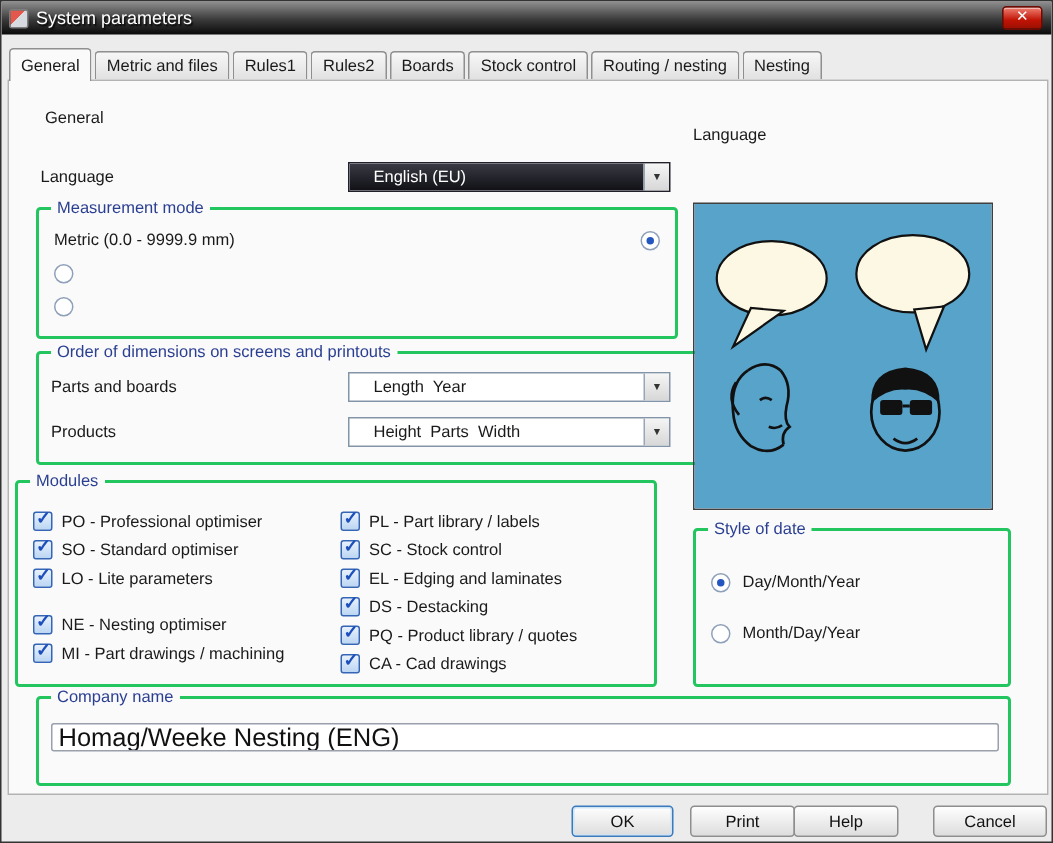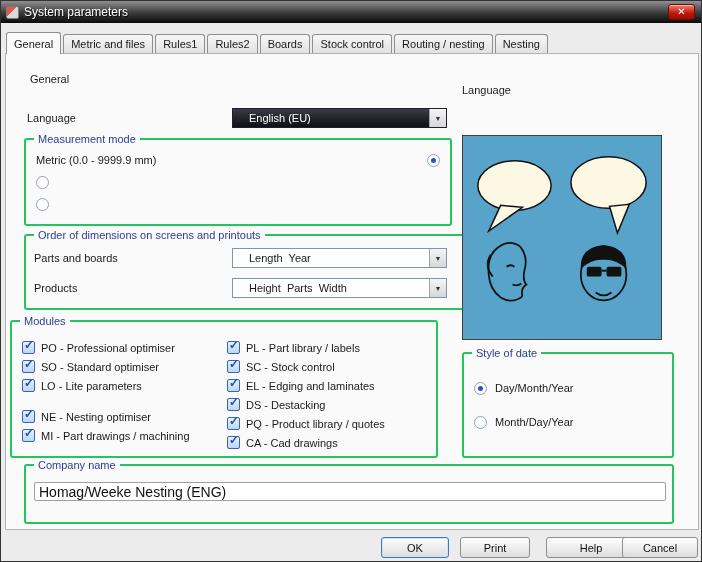--- a/index.html
+++ b/index.html
@@ -61,21 +61,21 @@
   .mods-right{left:215px}
   .chk{display:flex;align-items:center;gap:6px;height:19px;cursor:default;white-space:nowrap}
   .chk.gap{margin-top:12px}
 
   
   .drows{padding:26px 0 0 10px}
   .dopt{display:flex;align-items:center;gap:8px;height:16px;margin-bottom:18px;cursor:default}
 
   
   .tinput{position:absolute;left:8px;top:16px;width:632px;height:19px;border:1px solid #98a0ac;border-radius:2px;
-    font-family:"Liberation Sans",sans-serif;font-size:14px;padding:2px 4px;background:#fff;color:#111}
+    font-family:"Liberation Sans",sans-serif;font-size:17px;padding:2px 4px;background:#fff;color:#111}
 
   
   .illus{position:absolute;left:456px;top:81px;width:200px;height:205px;border:1px solid #3f3f3f}
   .illus svg{display:block;width:100%;height:100%}
   .img-bg{fill:#58a3c9}
 
   
   .btn{position:absolute;top:536px;height:21px;font-family:"Liberation Sans",sans-serif;font-size:11px;color:#111;
     background:linear-gradient(#fefefe,#dddddd);border:1px solid #8e8e8e;border-radius:3px;cursor:default}
   .btn.primary{border-color:#3a7bbf;box-shadow:0 0 0 1px #cfe3f3 inset}
@@ -286,16 +286,16 @@
             <span class="radio"></span>
             <span>Month/Day/Year</span>
           </div>
       </div>
     </div>
 
   </div>
 
   <button class="btn primary" style="left:380px;width:68px">OK</button>
   <button class="btn" style="left:459px;width:70px">Print</button>
-  <button class="btn" style="left:545px;width:90px">Help</button>
+  <button class="btn" style="left:528px;width:70px">Help</button>
   <button class="btn" style="left:621px;width:76px">Cancel</button>
 
 </div>
 
 </body></html>

